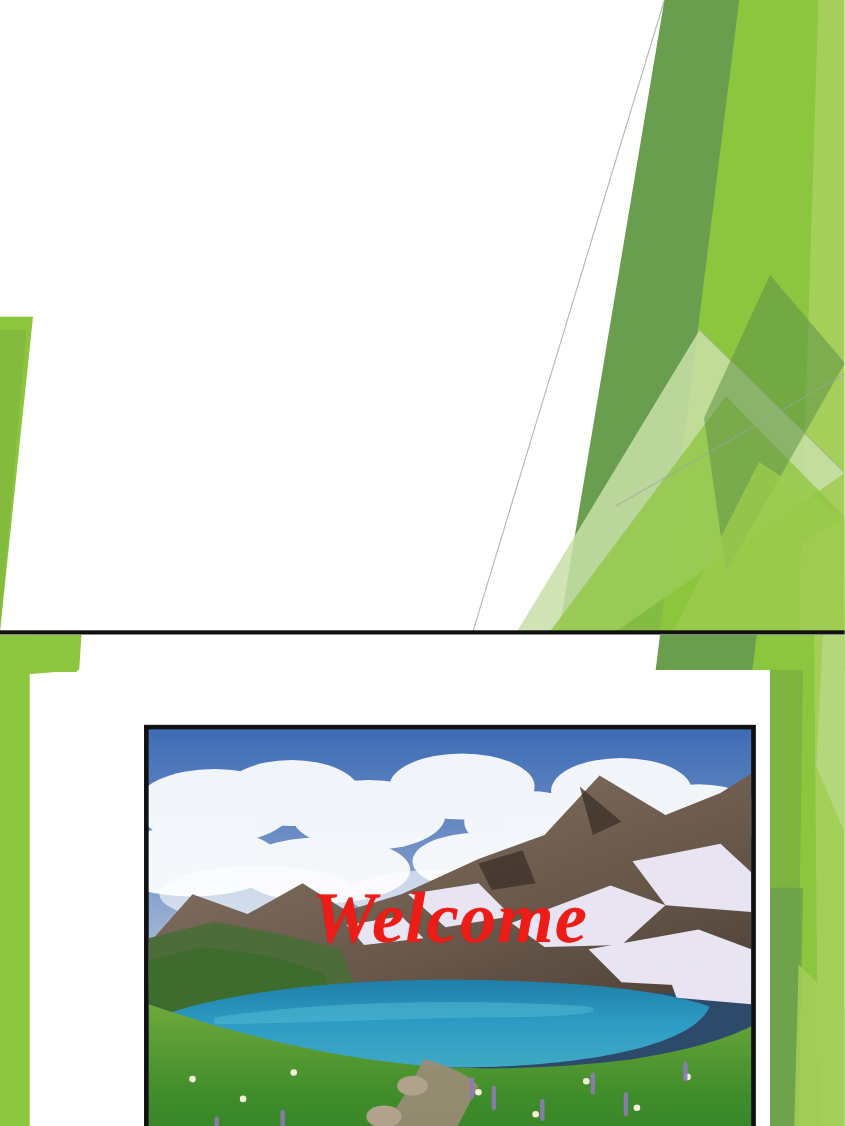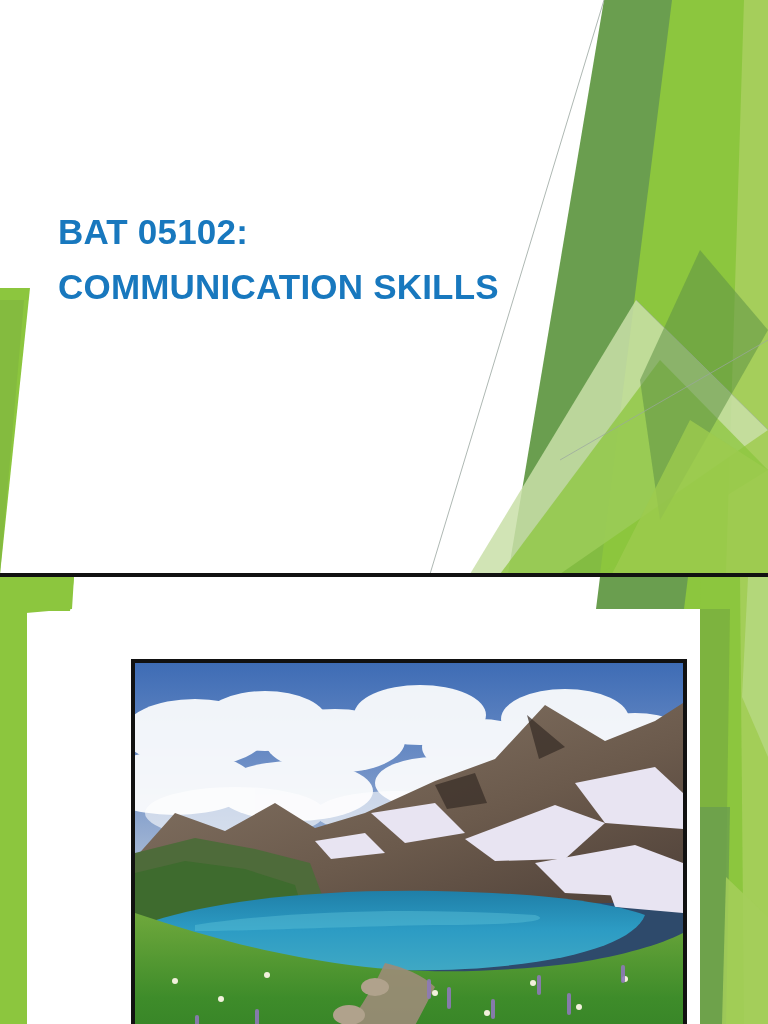--- a/index.html
+++ b/index.html
@@ -137,24 +137,20 @@
       <polygon points="636,300 768,430 560,574 470,574" fill="#C9DFA8" opacity="0.85"></polygon>
       <polygon points="660,360 768,470 600,574 500,574" fill="#8CC63E" opacity="0.75"></polygon>
       <polygon points="700,250 768,330 660,520 640,380" fill="#5E9246" opacity="0.55"></polygon>
       <polygon points="690,420 768,470 768,574 612,574" fill="#9CCB4E" opacity="0.8"></polygon>
 
       <line x1="604" y1="0" x2="430" y2="574" stroke="#9AA6A0" stroke-width="1" opacity="0.8"></line>
       <line x1="560" y1="460" x2="768" y2="340" stroke="#9AA6A0" stroke-width="1" opacity="0.7"></line>
       <line x1="636" y1="300" x2="768" y2="430" stroke="#9AA6A0" stroke-width="1" opacity="0.5"></line>
     </svg>
 
-    <h1 class="s1-title">
-      <span class="line">BAT 05102:</span>
-      <span class="line">COMMUNICATION SKILLS</span>
-    </h1>
   </section>
 
   <div class="slide-divider"></div>
 
   <section class="slide2">
 
     <svg class="deco" viewBox="0 0 768 447" preserveAspectRatio="none">
 
       <polygon points="0,0 74,0 72,32 26,36 26,447 0,447" fill="#8CC63E"></polygon>
       <rect x="0" y="0" width="26" height="447" fill="#8CC63E"></rect>
@@ -271,16 +267,17 @@
           <rect x="312" y="324" width="4" height="22" rx="2"></rect>
           <rect x="402" y="312" width="4" height="20" rx="2"></rect>
           <rect x="432" y="330" width="4" height="22" rx="2"></rect>
           <rect x="486" y="302" width="4" height="18" rx="2"></rect>
           <rect x="120" y="346" width="4" height="20" rx="2"></rect>
           <rect x="60" y="352" width="4" height="18" rx="2"></rect>
           <rect x="356" y="336" width="4" height="20" rx="2"></rect>
         </g>
       </svg>
 
+      <figcaption class="welcome-word">Welcome</figcaption>
     </figure>
   </section>
 
 </div>
 
 </body></html>

